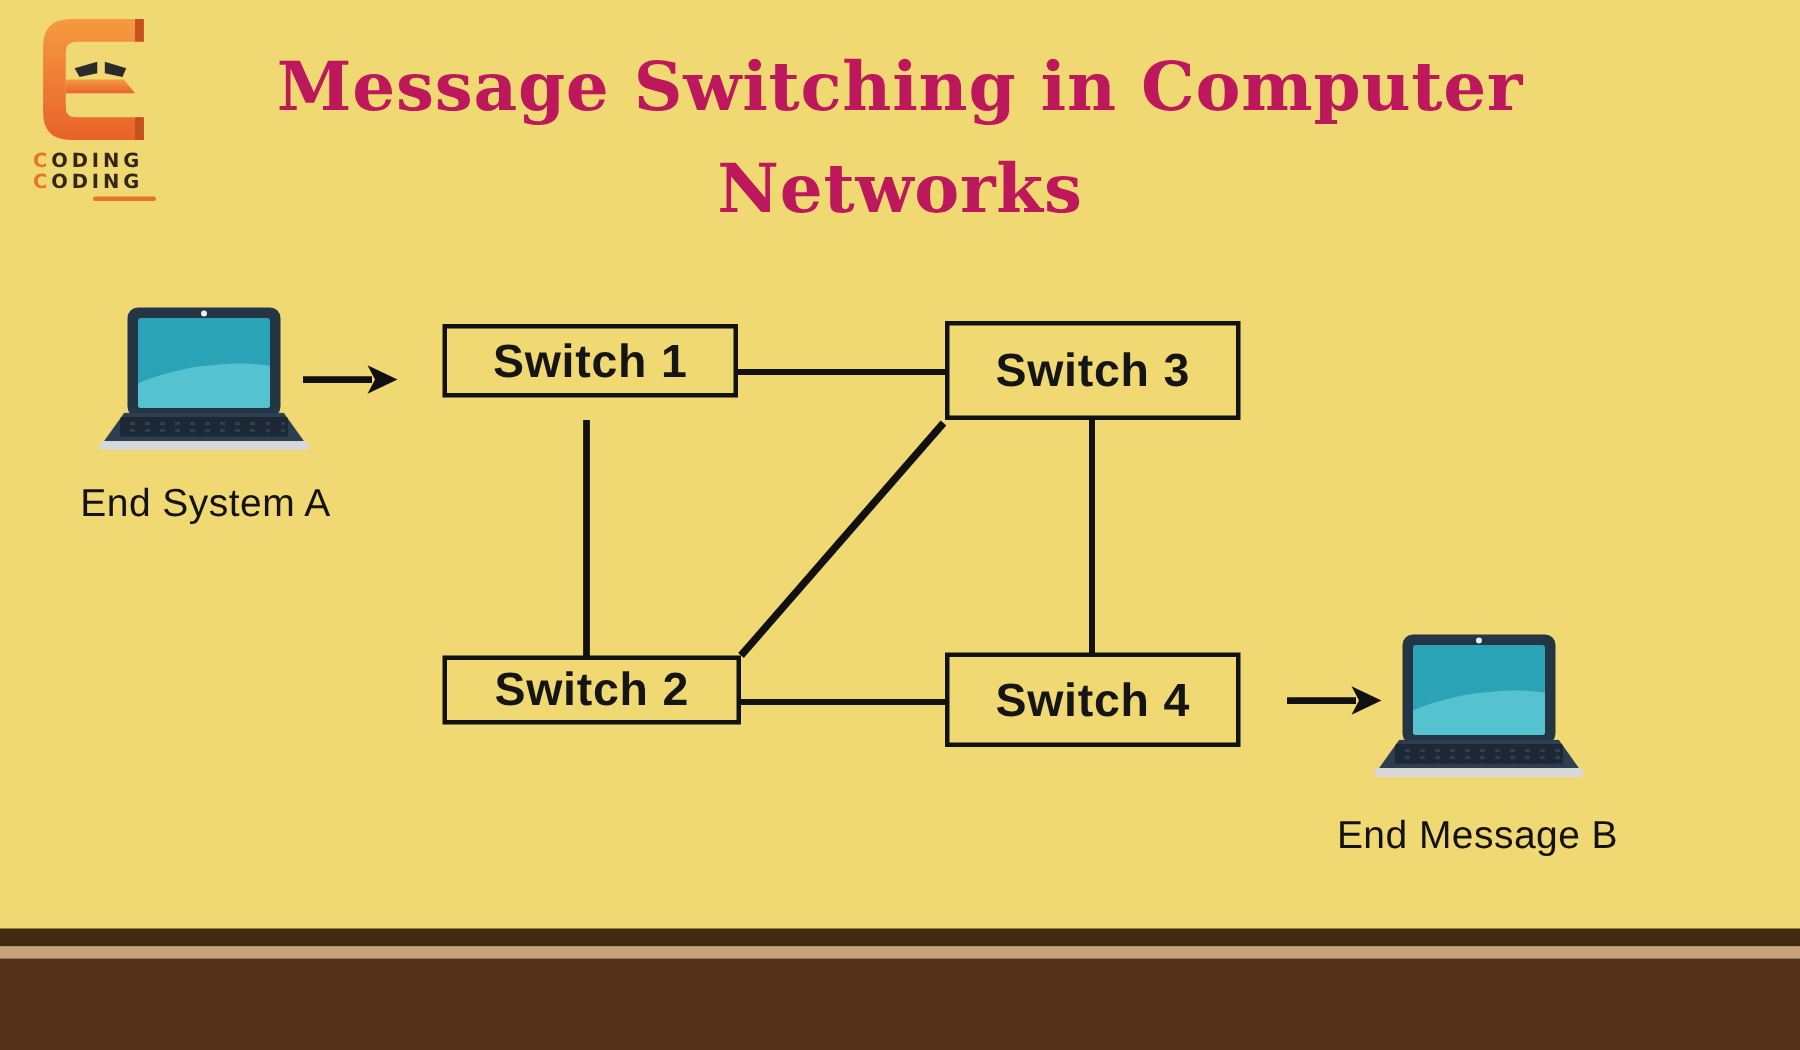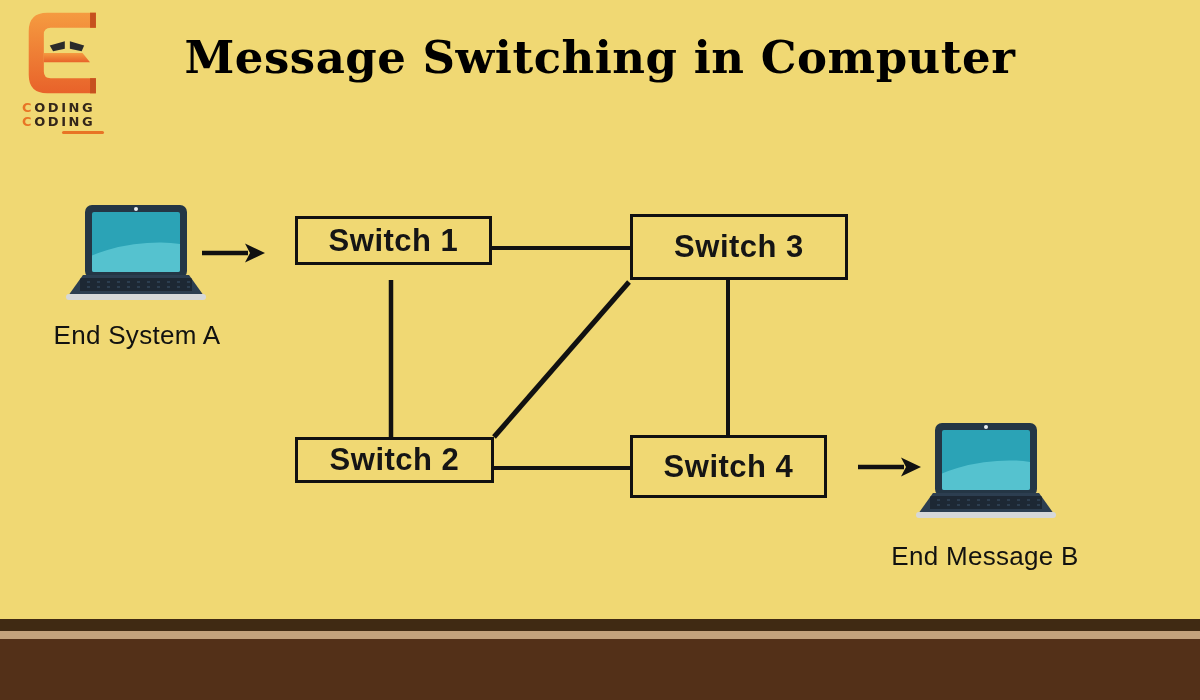--- a/index.html
+++ b/index.html
@@ -33,35 +33,35 @@
   }
 
   
   .title {
     position: absolute; left: 0; right: 0; top: 24px;
     text-align: center;
     font-family: "DejaVu Serif", serif;
     font-weight: bold;
     font-size: 45px;
     line-height: 68px;
-    color: #000000;
+    color: #be185d;
     letter-spacing: 0.5px;
   }
 
   
   .switch-box {
     position: absolute;
     border: 3px solid #111;
     box-sizing: border-box;
     display: flex; align-items: center; justify-content: center;
     font-size: 31px; font-weight: bold; color: #151515;
     letter-spacing: 0.5px;
   }
   .sw1 { left: 295px; top: 216px; width: 197px; height: 49px; }
-  .sw3 { left: 630px; top: 214px; width: 218px; height: 66px; }
+  .sw3 { left: 630px; top: 214px; width: 197px; height: 66px; }
   .sw2 { left: 295px; top: 437px; width: 199px; height: 46px; }
   .sw4 { left: 630px; top: 435px; width: 197px; height: 63px; }
 
   
   .edges-svg { position: absolute; left: 0; top: 0; width: 1200px; height: 700px; pointer-events: none; }
 
   
   .laptop { position: absolute; width: 136px; height: 95px; }
   .laptop-a { left: 68px; top: 205px; }
   .laptop-b { left: 918px; top: 423px; }
@@ -138,20 +138,21 @@
   </svg>
   <div class="logo-text">
     <span class="logo-word">CODING</span>
     <span class="logo-word">CODING</span>
     <div class="logo-tagline"></div>
   </div>
 </div>
 
 <div class="title">
   <div>Message Switching in Computer</div>
+  <div>Networks</div>
 </div>
 
 <svg class="edges-svg" viewBox="0 0 1200 700">
   <g stroke="#111" fill="none">
     <line x1="492" y1="248" x2="632" y2="248" stroke-width="4"></line>
     <line x1="391" y1="280" x2="391" y2="438" stroke-width="4.5"></line>
     <line x1="728" y1="279" x2="728" y2="436" stroke-width="4"></line>
     <line x1="493" y1="468" x2="632" y2="468" stroke-width="4"></line>
     <line x1="629" y1="282" x2="494" y2="437" stroke-width="5"></line>
     <line x1="202" y1="253" x2="248" y2="253" stroke-width="4.5"></line>

